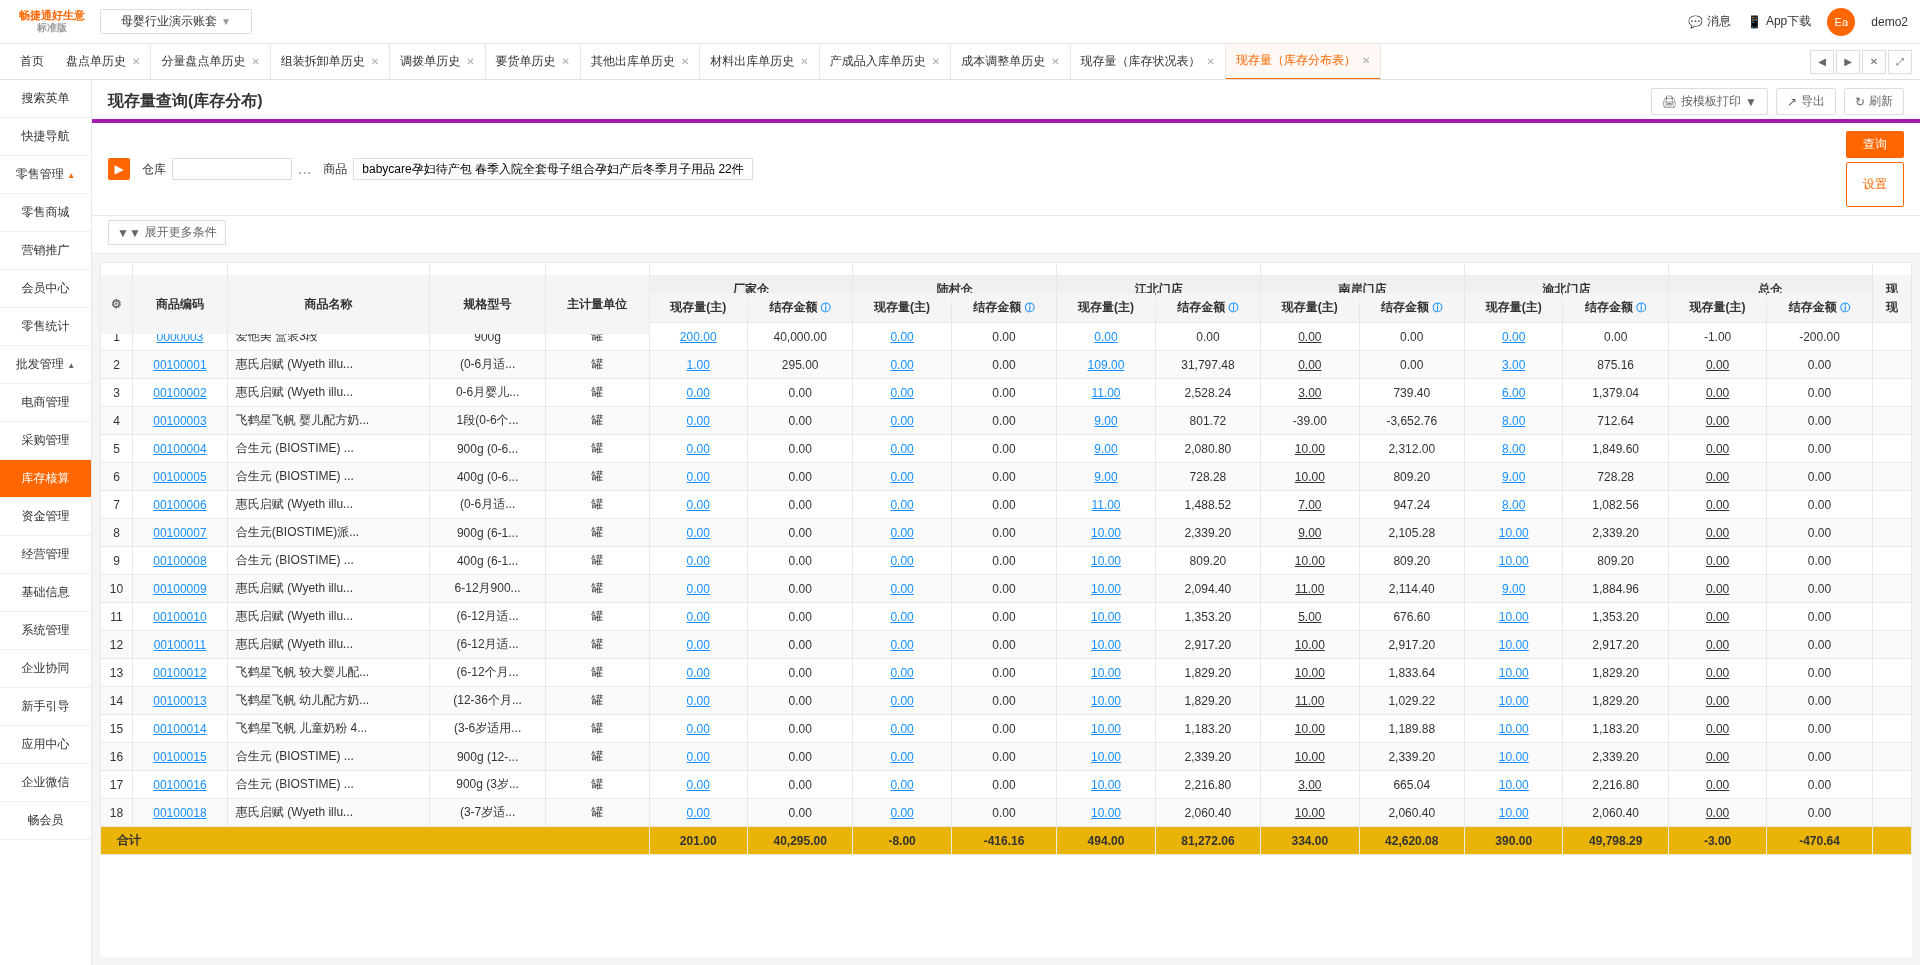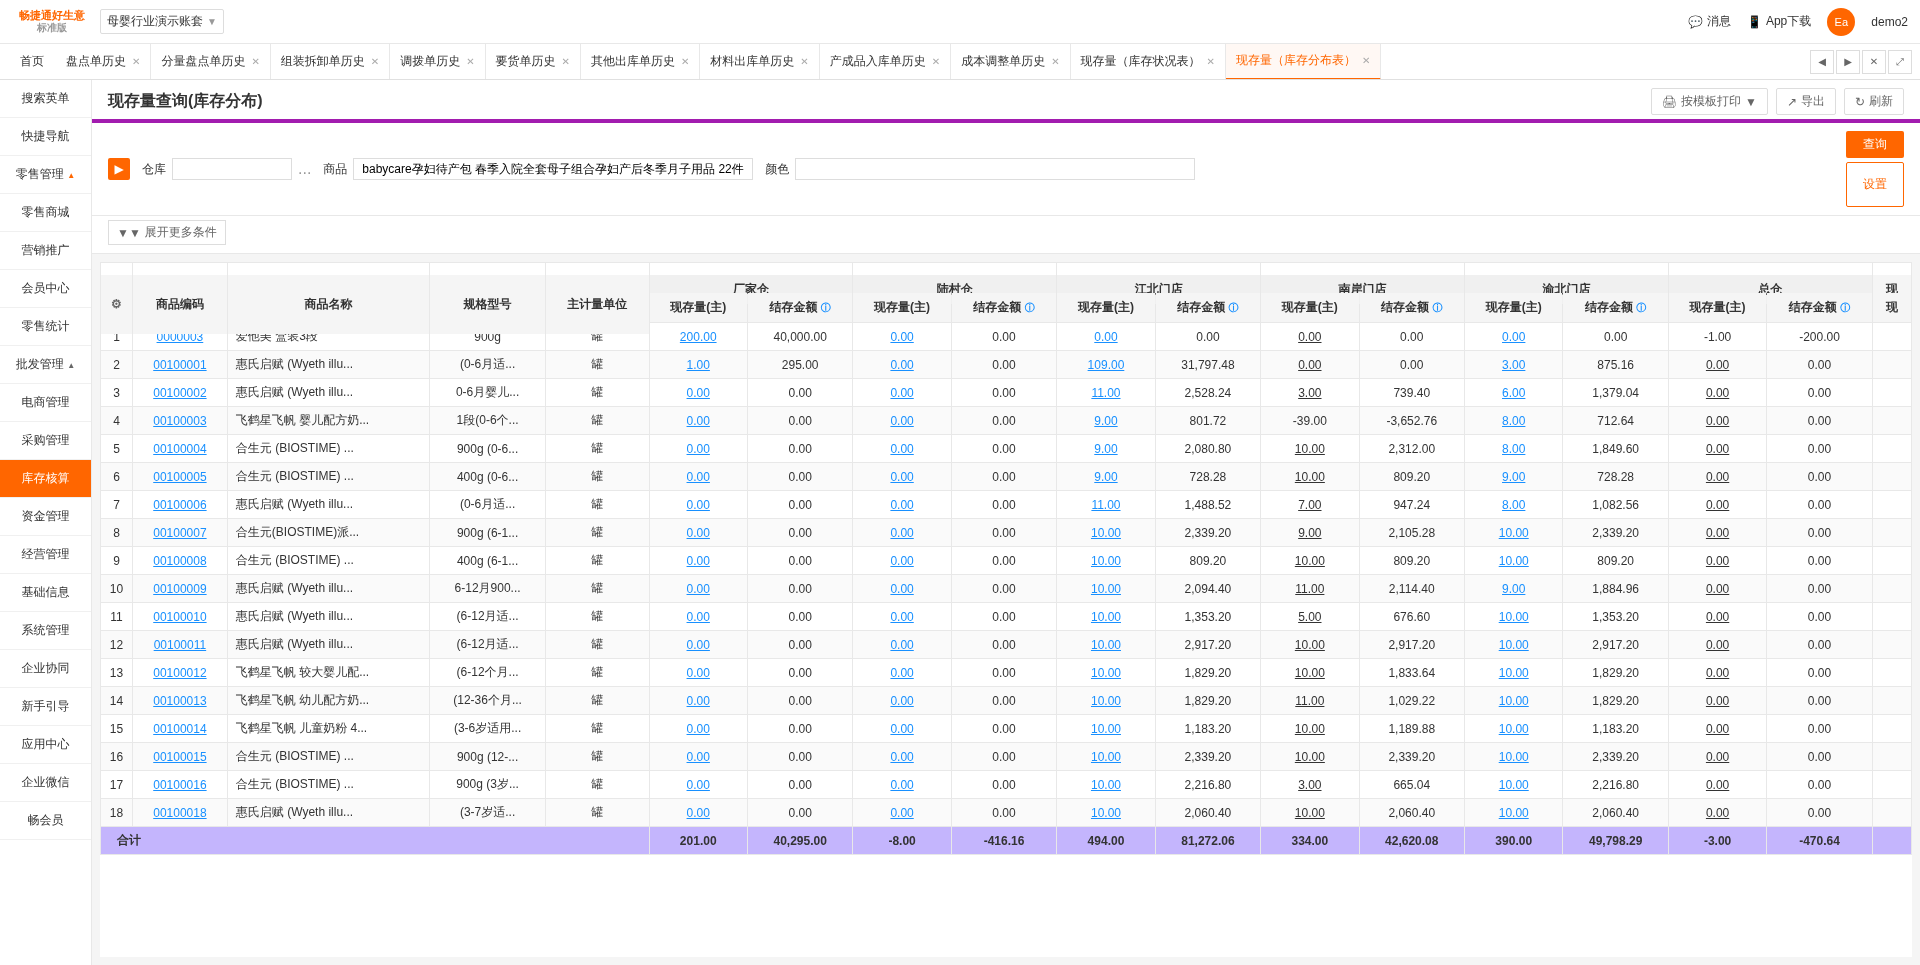--- a/index.html
+++ b/index.html
@@ -50,42 +50,42 @@
     .expand-btn { display: flex; align-items: center; gap: 4px; font-size: 12px; color: #666; cursor: pointer; border: 1px solid #ddd; padding: 3px 8px; background: #fff; }
     .query-btn { background: #ff6600; color: #fff; border: none; padding: 5px 16px; font-size: 12px; cursor: pointer; border-radius: 2px; }
     .set-btn { border: 1px solid #ff6600; color: #ff6600; background: #fff; padding: 13px 16px; font-size: 12px; cursor: pointer; border-radius: 2px; }
 
     
     .table-container { flex: 1; overflow: auto; background: #fff; margin: 8px; }
     .data-table { width: 100%; border-collapse: collapse; font-size: 12px; }
     .data-table th { background: #f5f5f5; border: 1px solid #e8e8e8; padding: 6px 8px; text-align: center; white-space: nowrap; font-weight: 600; color: #333; position: sticky; top: 12px; z-index: 2; }
     .data-table th.group-header { background: #f0f0f0; }
     .data-table td { border: 1px solid #e8e8e8; padding: 5px 8px; text-align: center; white-space: nowrap; color: #333; }
-    .data-table tr.summary-row td { background: #c4b5fd; font-weight: bold; }
+    .data-table tr.summary-row td { background: #eab308; font-weight: bold; }
     .num-link { color: #1890ff; cursor: pointer; text-decoration: underline; }
     .num-negative { color: #f5222d; }
     .row-odd { background: #fff; }
     .row-even { background: #fafafa; }
     .settings-icon { color: #666; cursor: pointer; }
 
     
     ::-webkit-scrollbar { width: 6px; height: 6px; }
     ::-webkit-scrollbar-track { background: #f1f1f1; }
     ::-webkit-scrollbar-thumb { background: #ccc; border-radius: 3px; }
   </style>
 </head>
 <body>
 
 <div class="top-bar">
   <div class="top-bar-left">
     <div class="logo-area">
       <span class="logo-text">畅捷通好生意</span>
       <span class="logo-text" style="font-size:10px;color:#999;">标准版</span>
     </div>
-    <div style="display:flex;align-items:center;gap:4px;border:1px solid #ddd;padding:3px 6px;border-radius:2px;cursor:pointer;">
+    <div style="display:flex;align-items:center;gap:4px;border:1px solid #ddd;padding:3px 20px;border-radius:2px;cursor:pointer;">
       <span>母婴行业演示账套</span>
       <span style="font-size:10px;color:#999;">▼</span>
     </div>
   </div>
   <div class="top-nav-right">
     <span>
       <span>💬</span>
       <span>消息</span>
     </span>
     <span>
@@ -244,24 +244,20 @@
     <div class="filter-area">
       <div class="filter-toggle">▶</div>
       <div class="filter-item">
         <span class="filter-label">仓库</span>
         <input class="filter-input" value="" style="">
         <span class="filter-dots">...</span>
       </div>
       <div class="filter-item">
         <span class="filter-label">商品</span>
         <input class="filter-input filter-input-wide" value="babycare孕妇待产包 春季入院全套母子组合孕妇产后冬季月子用品 22件套 ..." style="">
-      </div>
-      <div class="filter-item">
-        <span class="filter-label">颜色</span>
-        <input class="filter-input filter-input-wide" value="" style="">
       </div>
       <div style="display:flex;flex-direction:column;gap:4px;margin-left:auto;">
         <button class="query-btn">查询</button>
         <button class="set-btn">设置</button>
       </div>
     </div>
     <div style="background:#fff;padding:4px 16px 8px;border-bottom:1px solid #e8e8e8;">
       <button class="expand-btn">
         <span>▼▼</span>
         <span>展开更多条件</span>

